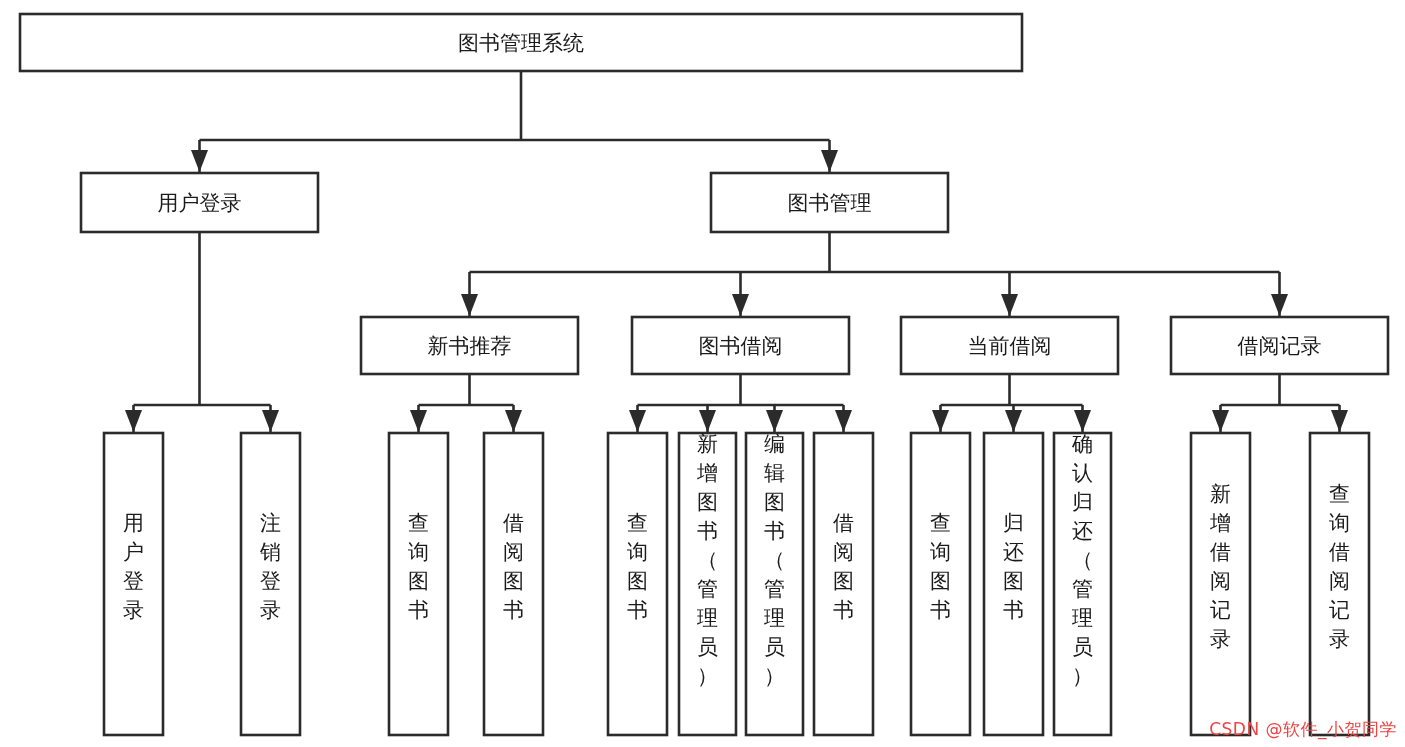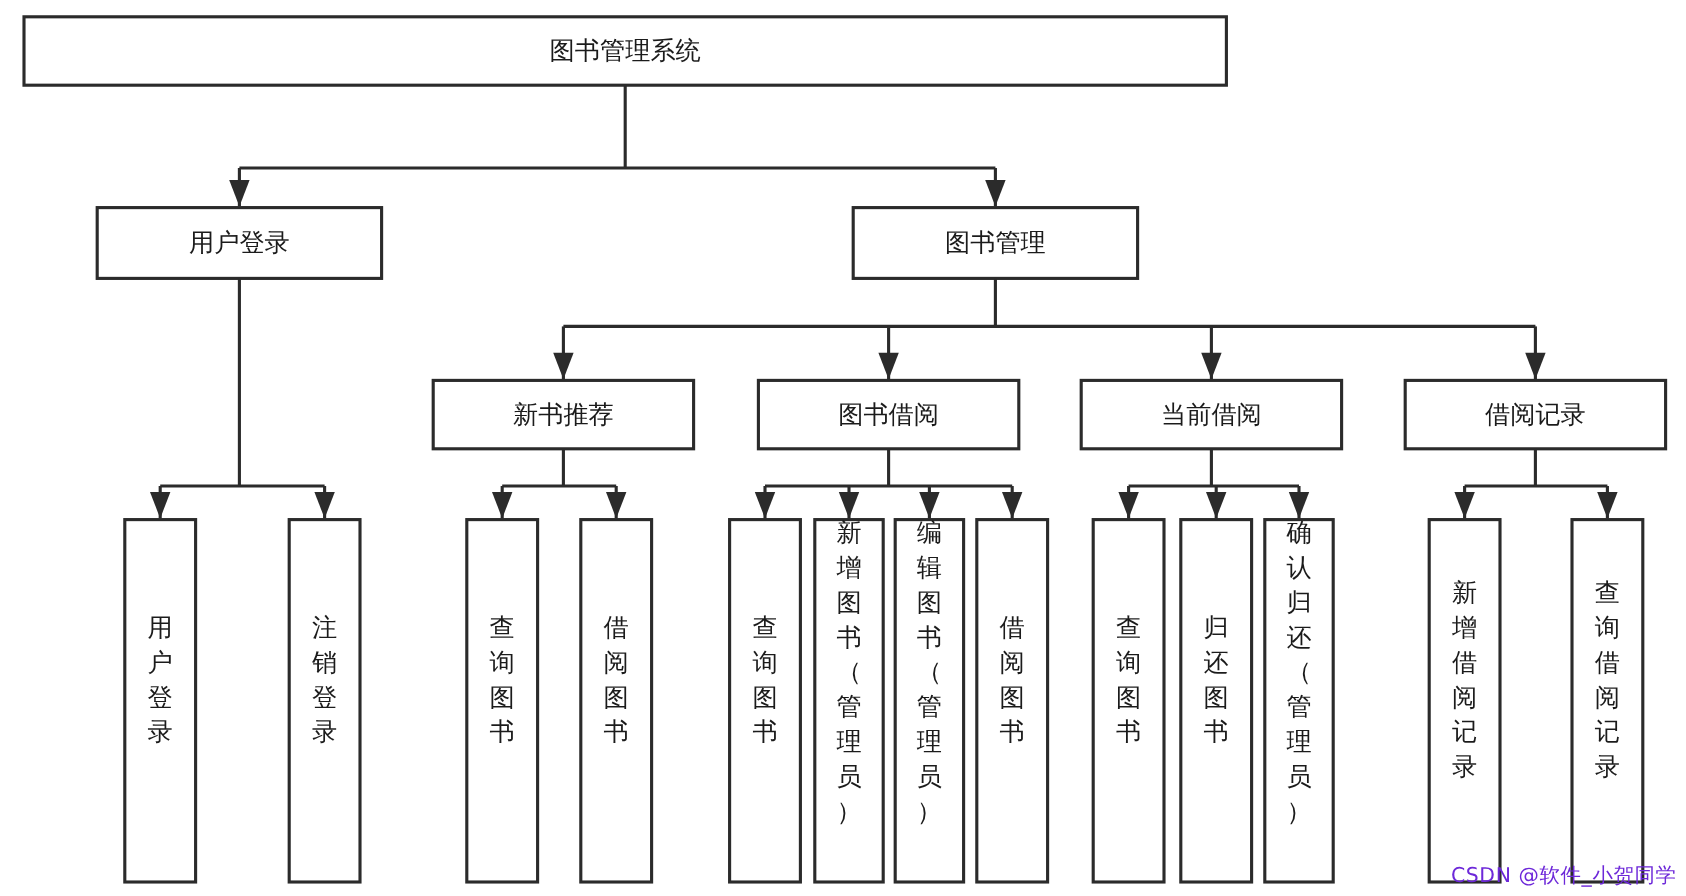--- a/index.html
+++ b/index.html
@@ -54,21 +54,21 @@
   .arrow-head {
     fill: #2b2b2b;
     stroke: none;
   }
   .watermark {
     position: absolute;
     right: 8px;
     bottom: 6px;
     font-family: "DejaVu Sans", "Liberation Sans", sans-serif;
     font-size: 17px;
-    color: #6d28d9;
+    color: #ef4444;
     letter-spacing: 0.5px;
     white-space: nowrap;
     user-select: none;
     margin-left: 48px;
   }
 </style>
 </head>
 <body>
 
 <div id="diagram-root">

